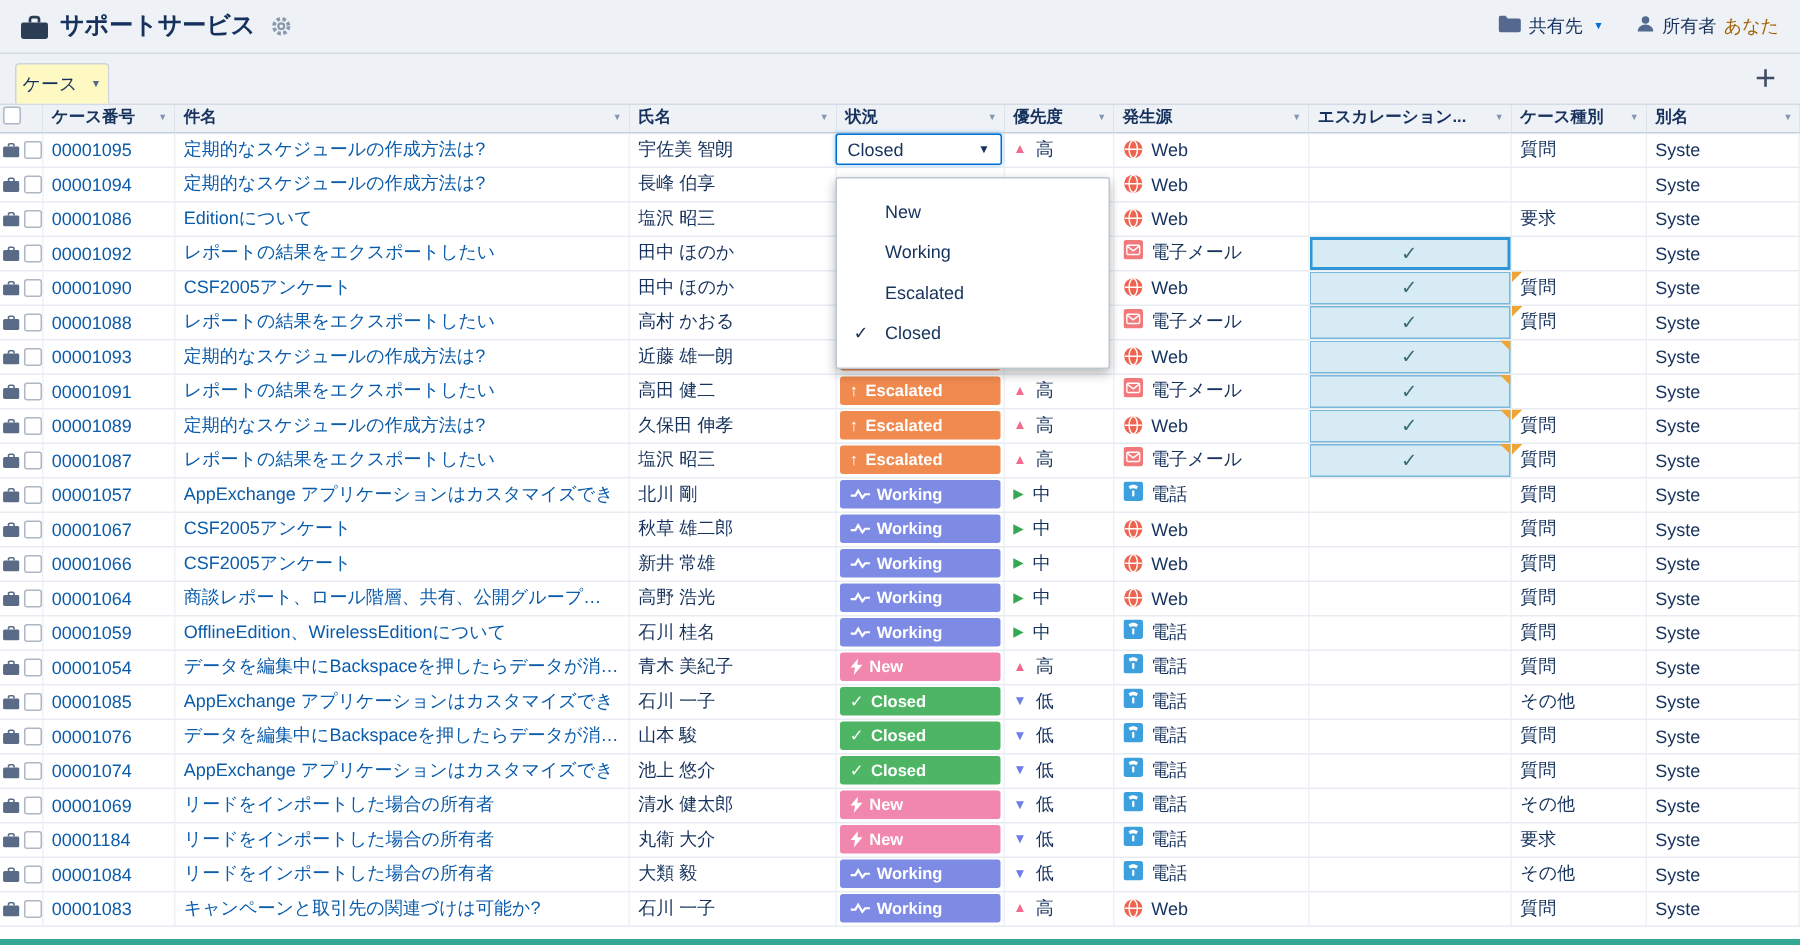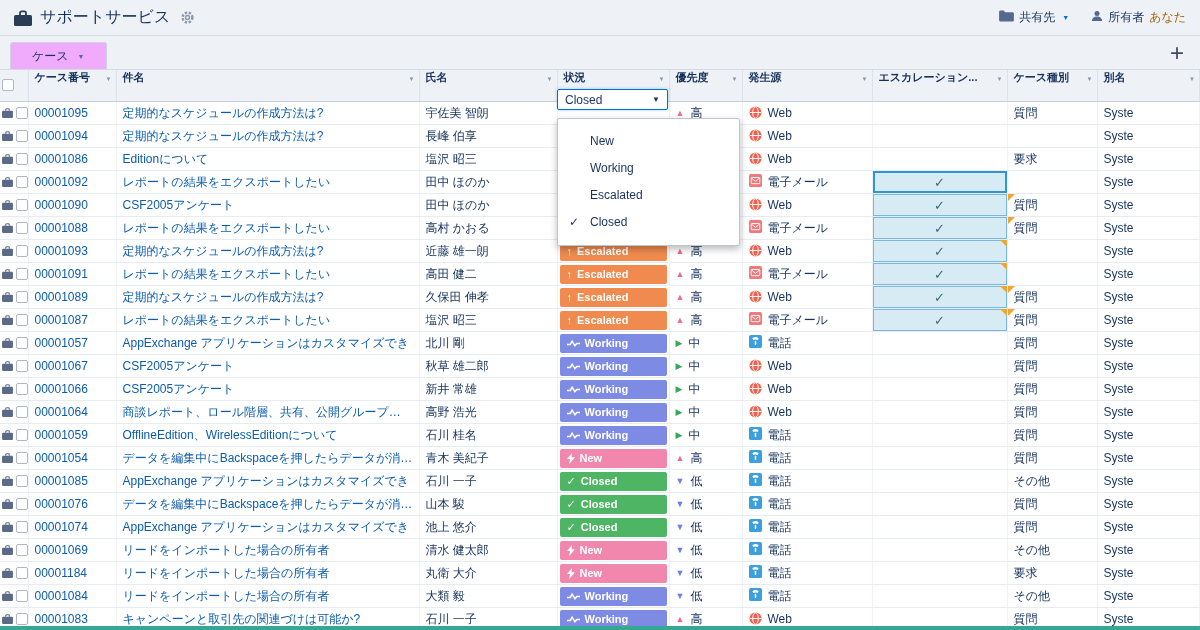--- a/index.html
+++ b/index.html
@@ -3,37 +3,37 @@
 <meta charset="utf-8">
 <style>
   *{box-sizing:border-box;margin:0;padding:0}
   html,body{width:1200px;height:630px;overflow:hidden}
   body{font-family:"Liberation Sans","DejaVu Sans",sans-serif;color:#16325c;background:#fff;font-size:12px}
   .screen{position:relative;width:1200px;height:630px;overflow:hidden;background:#fff}
 
   
   .topbar{height:36px;background:#eef1f6;border-bottom:1px solid #d5dbe4;display:flex;align-items:center;padding:0 14px}
   .topbar .app-icon{display:inline-flex;margin-right:8px}
-  .topbar h1{font-size:16px;font-weight:normal;color:#16325c}
+  .topbar h1{font-size:16px;font-weight:bold;color:#16325c}
   .topbar .gear{margin-left:10px;display:inline-flex;cursor:pointer}
   .topbar-right{margin-left:auto;display:flex;align-items:flex-start;gap:22px;font-size:12px}
   .tb-group{display:flex;align-items:center;gap:5px;cursor:pointer}
   .tb-caret{font-size:7px;color:#0070d2;margin-left:2px}
   .owner-value{color:#a16207}
 
   
   .tabbar{height:34px;background:#eef1f6;border-bottom:1px solid #d5dbe4;display:flex;align-items:flex-end}
-  .tab{height:27px;margin-left:10px;background:#f0abfc;border:1px solid #ccd4df;border-bottom:none;border-radius:3px 3px 0 0;display:flex;align-items:center;gap:7px;padding:0 21px;font-size:12px;color:#16325c;cursor:pointer}
+  .tab{height:27px;margin-left:10px;background:#fef9c3;border:1px solid #ccd4df;border-bottom:none;border-radius:3px 3px 0 0;display:flex;align-items:center;gap:7px;padding:0 4px;font-size:12px;color:#16325c;cursor:pointer}
   .tab .tb-caret{color:#54698d}
   .add-btn{margin-left:auto;margin-right:16px;align-self:center;font-size:24px;font-weight:300;color:#3f4c63;line-height:1;cursor:pointer}
 
   
   .grid-wrap{position:relative;height:556px;overflow:hidden;background:#fff}
   table{width:1200px;border-collapse:collapse;table-layout:fixed}
-  thead th{height:18px;background:#eef1f6;border-bottom:1px solid #c6d0dd;border-right:1px solid #dde3ec;font-size:11px;font-weight:bold;color:#16325c;text-align:left;padding:0 14px 16px 6px;position:relative;white-space:nowrap;overflow:hidden;cursor:pointer}
+  thead th{height:18px;background:#eef1f6;border-bottom:1px solid #c6d0dd;border-right:1px solid #dde3ec;font-size:11px;font-weight:bold;color:#16325c;text-align:left;padding:0 14px 2px 6px;position:relative;white-space:nowrap;overflow:hidden;cursor:pointer}
   thead th .hcaret{position:absolute;right:4px;top:6px;font-size:6px;color:#8296b4}
   tbody td{height:23px;border-bottom:1px solid #e7ebf2;border-right:1px solid #eef1f6;padding:0 6px;font-size:12px;white-space:nowrap;overflow:hidden;text-overflow:ellipsis;position:relative}
   td.link,.link{color:var(--link,#0b5cab);cursor:pointer}
   .c-sel{padding:0 2px}
   .sel-inner{display:flex;align-items:center;gap:3px}
   .cb{display:inline-block;width:12px;height:12px;background:#fff;border:1px solid #aeb7c4;border-radius:2px;cursor:pointer;flex:none}
   .row-icon{display:inline-flex;flex:none}
 
   
   .c-status{padding:1px 2px}

